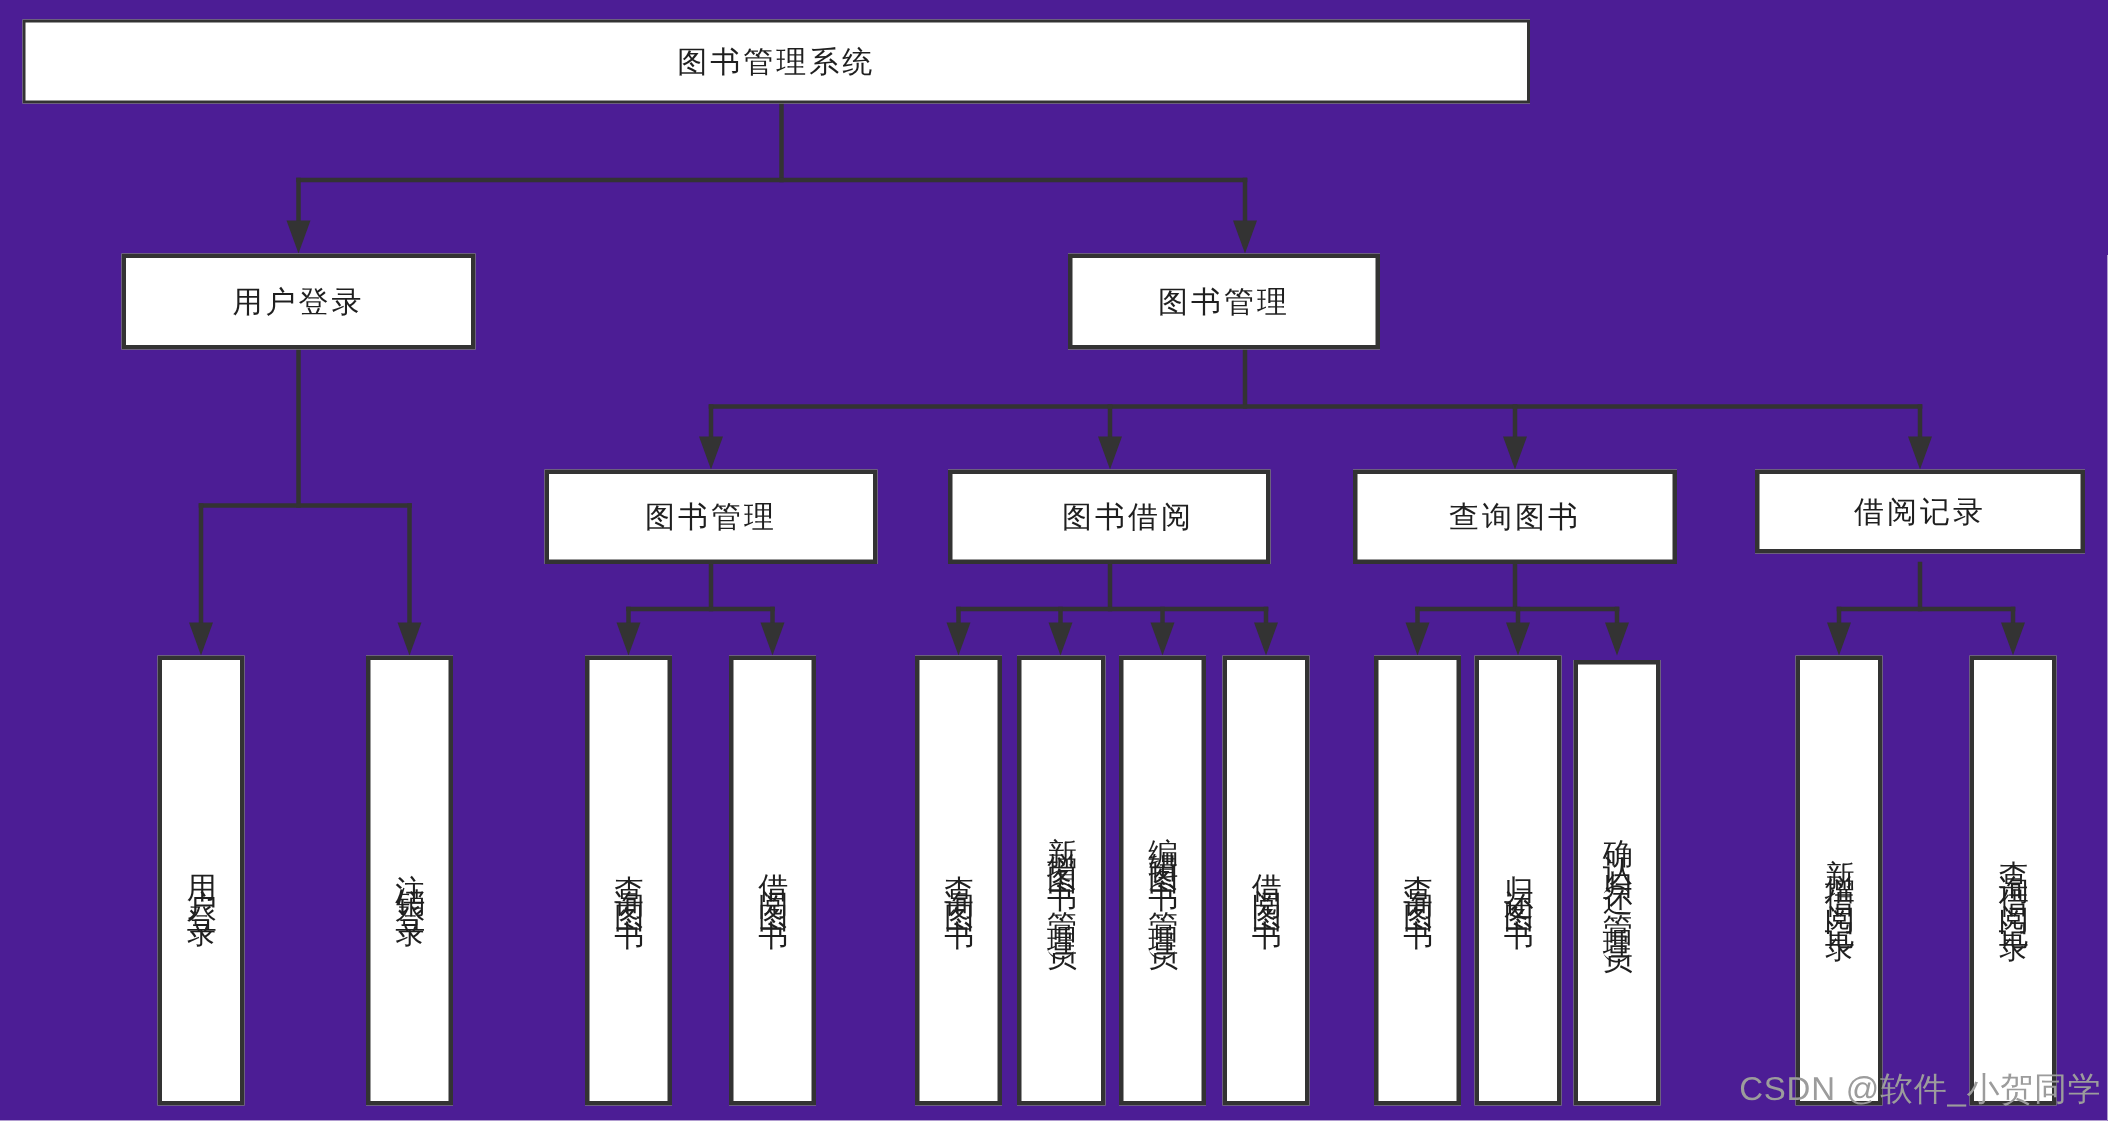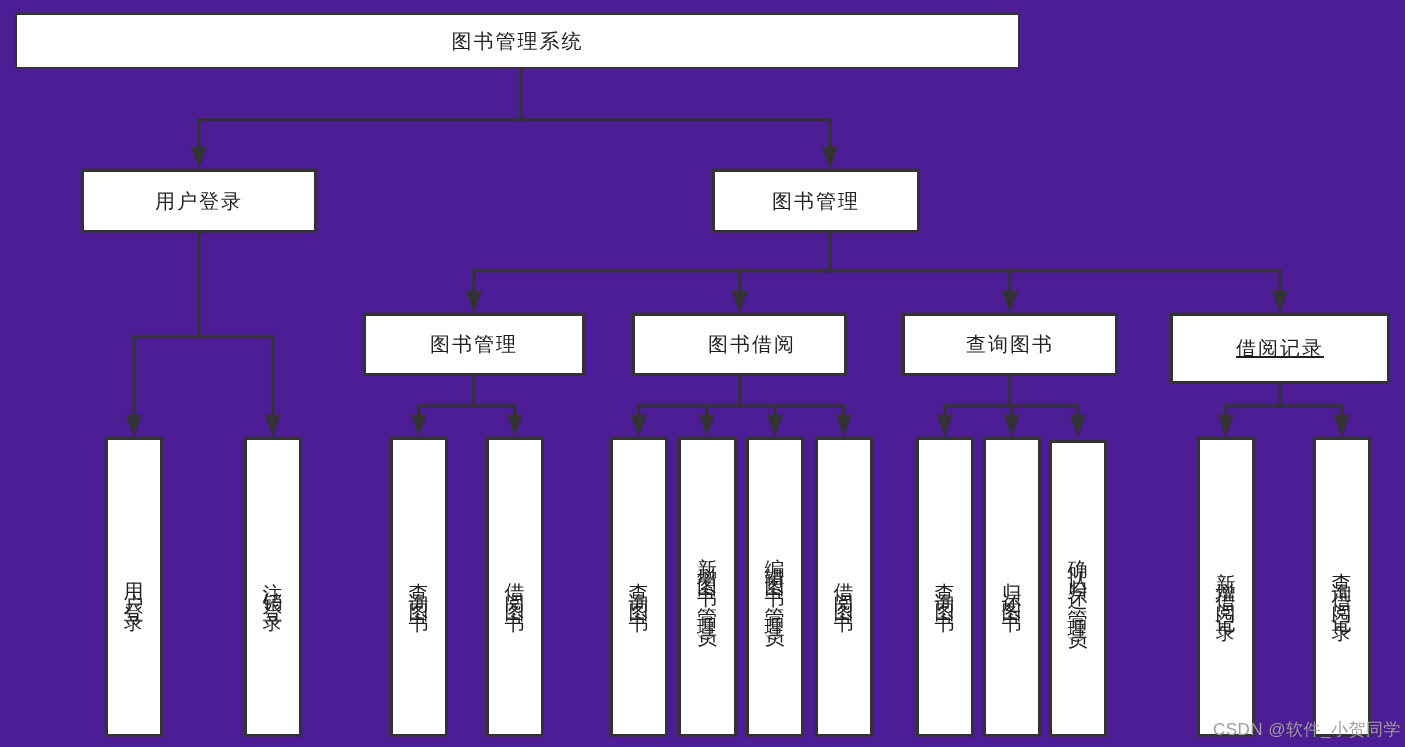--- a/index.html
+++ b/index.html
@@ -48,21 +48,21 @@
     font-size: 20px;
     letter-spacing: 10px;
     line-height: 1;
     white-space: nowrap;
     color: #1f1f1f;
   }
   .watermark {
     position: absolute;
     right: 4px;
     bottom: 6px;
-    font-size: 17px;
+    font-size: 22px;
     color: #9c9c9c;
     letter-spacing: 0.5px;
     z-index: 5;
     white-space: nowrap;
   }
 </style>
 </head>
 <body>
 
 <div class="canvas">
@@ -153,21 +153,21 @@
 
   <div class="node" style="left:363px; top:313px; width:222px; height:63px;">
     <span class="h-label">图书管理</span>
   </div>
   <div class="node" style="left:632px; top:313px; width:215px; height:63px;padding-left:25px;">
     <span class="h-label">图书借阅</span>
   </div>
   <div class="node" style="left:902px; top:313px; width:216px; height:63px;">
     <span class="h-label">查询图书</span>
   </div>
-  <div class="node" style="left:1170px; top:313px; width:220px; height:71px;text-decoration:underline;">
+  <div class="node" style="left:1170px; top:313px; width:220px; height:56px;">
     <span class="h-label">借阅记录</span>
   </div>
 
   <div class="node" style="left:105px; top:437px; width:58px; height:300px;">
     <span class="v-label">用户登录</span>
   </div>
   <div class="node" style="left:244px; top:437px; width:58px; height:300px;">
     <span class="v-label">注销登录</span>
   </div>
 

